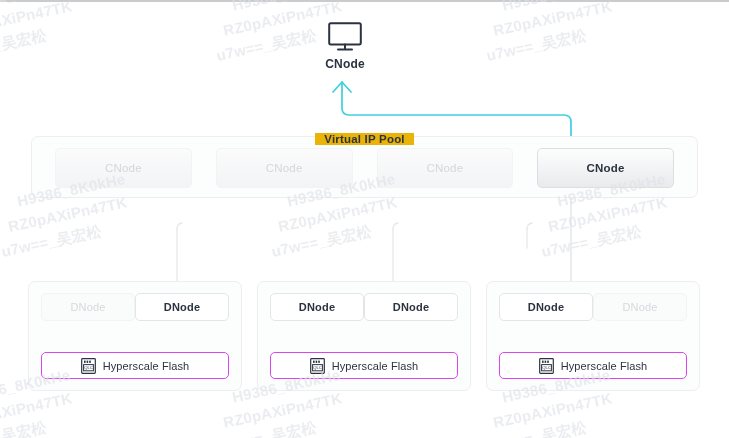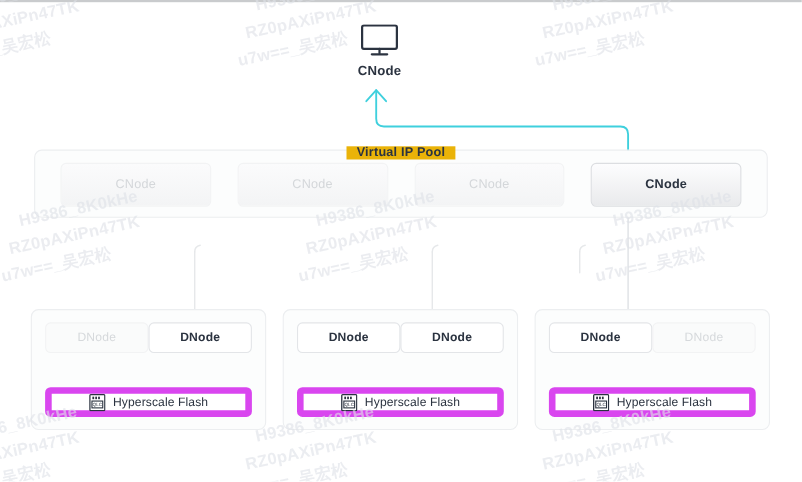--- a/index.html
+++ b/index.html
@@ -176,21 +176,21 @@
     color: #d6d9dc;
     font-weight: normal;
   }
 
   .flash {
     position: absolute;
     left: 12px; right: 12px;
     bottom: 11px;
     height: 27px;
     background: #ffffff;
-    border: 6px solid #d946ef;
+    border: 1px solid #d946ef;
     border-radius: 5px;
     display: flex;
     align-items: center;
     justify-content: center;
     gap: 7px;
   }
   .flash-label {
     font-size: 11px;
     color: #2b3340;
     letter-spacing: .1px;

